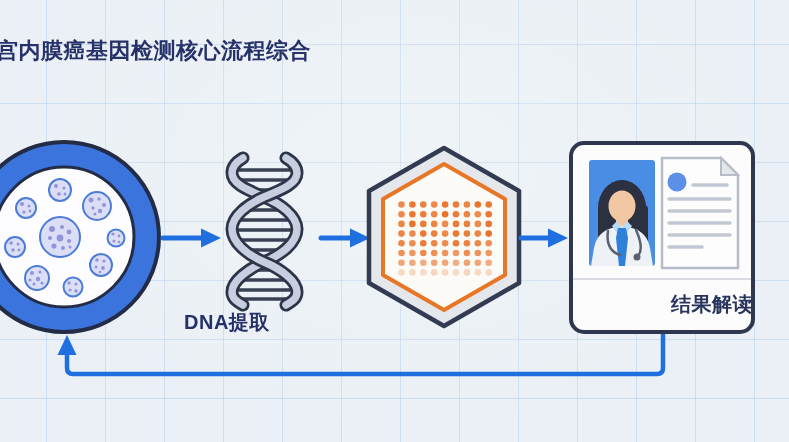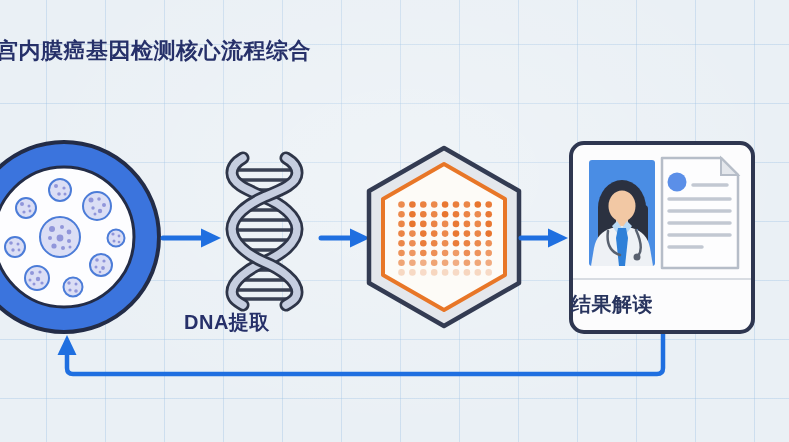--- a/index.html
+++ b/index.html
@@ -12,21 +12,21 @@
       linear-gradient(to bottom, rgba(158,193,228,.38) 1.5px, transparent 1.5px);
     background-size:59px 59px;
     background-position:-13px -15px;
     padding-left:20px;
   }
   .veil{position:absolute;inset:0;background:radial-gradient(ellipse at 50% 40%, rgba(255,255,255,.25), rgba(255,255,255,0) 70%);pointer-events:none;}
   svg{position:absolute;left:0;top:0;}
   .label{position:absolute;font-weight:bold;color:var(--navy);letter-spacing:.5px;}
   .title{left:-4px;top:36px;font-size:22px;white-space:nowrap;}
   .dna-label{left:184px;top:309px;width:160px;text-align:left;font-size:20px;}
-  .result-label{left:571px;top:291px;width:182px;text-align:left;font-size:20px;color:var(--navy2);}
+  .result-label{left:571px;top:291px;width:182px;text-align:right;font-size:20px;color:var(--navy2);}
   .arrow-line{stroke:var(--accent);stroke-width:5;stroke-linecap:round;}
   .arrow-head{fill:var(--accent);}
   .fb-line{stroke:var(--accent);stroke-width:4.5;fill:none;}
   .cell{fill:#dbdef5;stroke:#4c7cd8;stroke-width:2;}
   .celldot{fill:#9196da;}
   .rung{stroke:#3a4154;stroke-width:3.6;stroke-linecap:round;}
   .strand-dark{fill:none;stroke:#2e3548;stroke-width:13;stroke-linecap:round;}
   .strand-light{fill:none;stroke:#c6cee0;stroke-width:7.5;stroke-linecap:round;}
   .docline{stroke:#c2c8d2;stroke-width:3.5;stroke-linecap:round;}
 </style>

